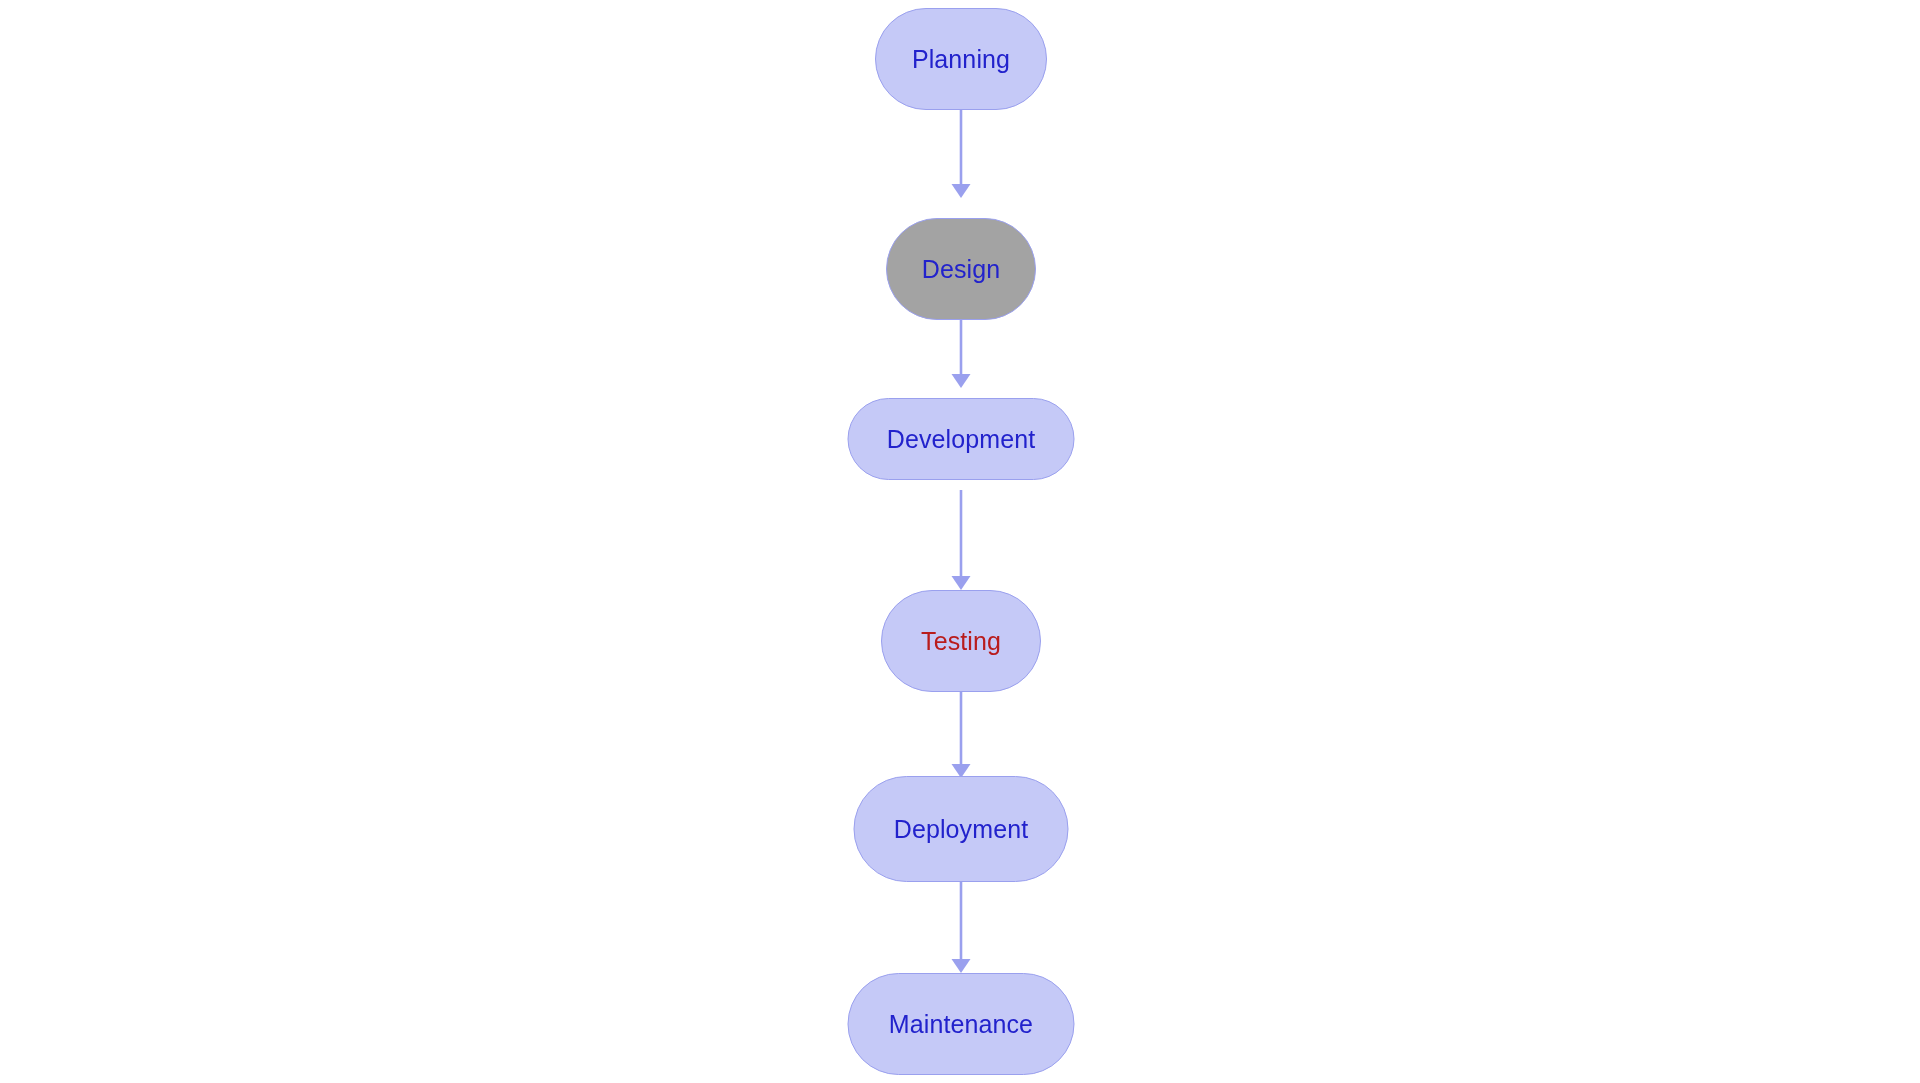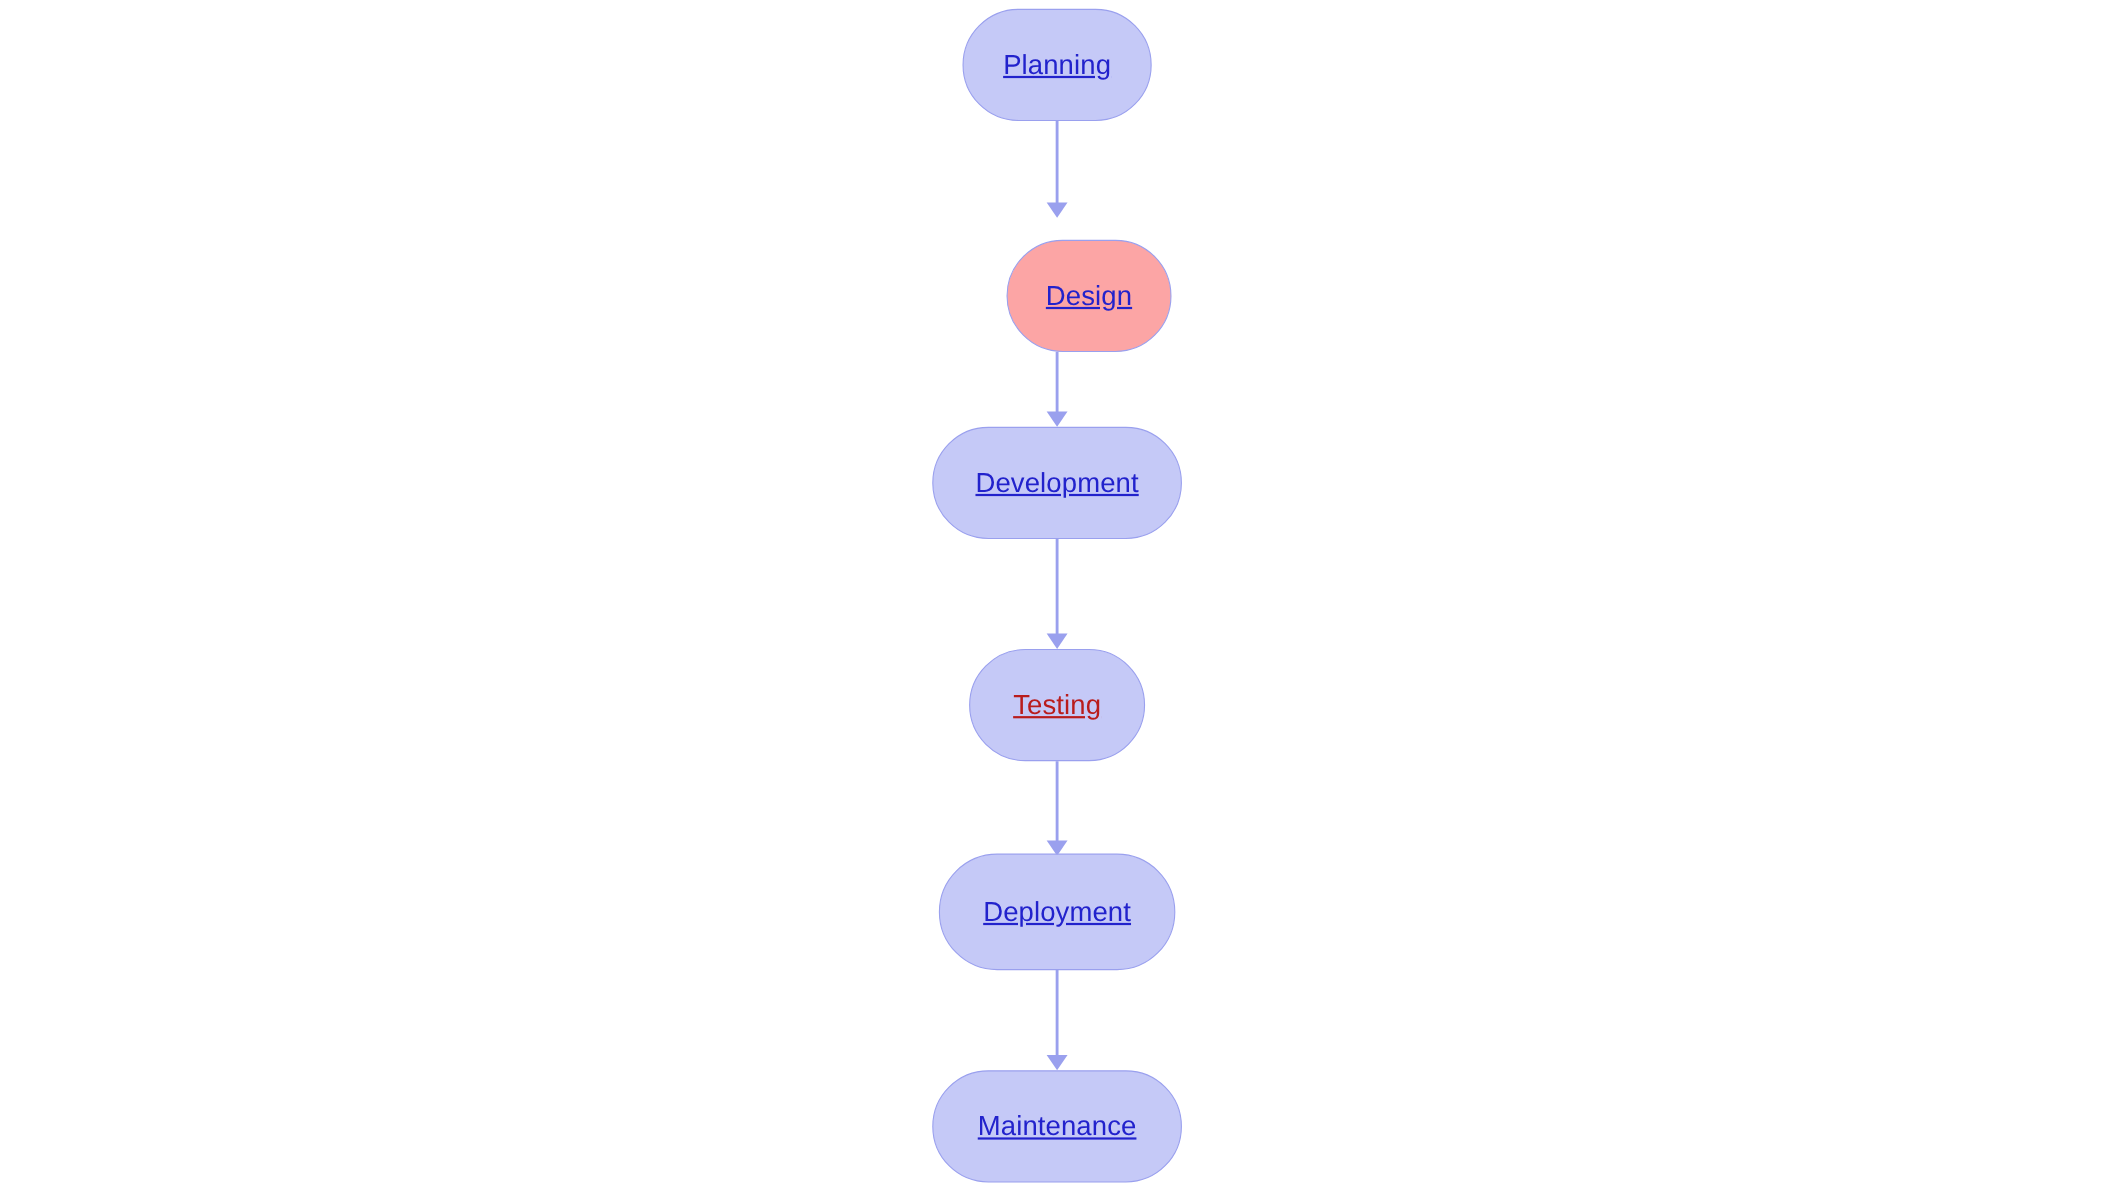--- a/index.html
+++ b/index.html
@@ -45,21 +45,20 @@
     transform: translate(-50%, -50%);
   }
   .flow-node-label {
     color: #2222cc;
     font-family: "Liberation Sans", sans-serif;
     font-size: 25px;
     font-weight: 400;
     line-height: 1;
     letter-spacing: 0.1px;
     white-space: nowrap;
-    text-decoration: underline;
   }
 </style>
 </head>
 <body>
 
 <div id="flow-canvas" style="background: rgb(255, 255, 255);">
 
   <svg id="connector-layer" width="1920" height="1083" viewBox="0 0 1920 1083" xmlns="http://www.w3.org/2000/svg">
     <g id="edges-group">
         <g>
@@ -82,24 +81,24 @@
           <line x1="961" y1="880" x2="961" y2="960" stroke="#9aa0ee" stroke-width="2.6"></line>
           <polygon points="951.5,959 970.5,959 961,973" fill="#9aa0ee"></polygon>
         </g>
       </g>
   </svg>
 
   <div id="nodes-layer">
       <div class="flow-node" style="left: 961px; top: 59px; width: 172px; height: 102px; background: rgb(197, 201, 247); border-color: rgb(154, 160, 238);">
         <span class="flow-node-label" style="color: rgb(34, 34, 204);">Planning</span>
       </div>
-      <div class="flow-node" style="left: 990px; top: 269px; width: 150px; height: 102px; background: #fca5a5; border-color: rgb(154, 160, 238);">
+      <div class="flow-node" style="left: 961px; top: 269px; width: 150px; height: 102px; background: #a3a3a3; border-color: rgb(154, 160, 238);">
         <span class="flow-node-label" style="color: rgb(34, 34, 204);">Design</span>
       </div>
-      <div class="flow-node" style="left: 961px; top: 439px; width: 227px; height: 102px; background: rgb(197, 201, 247); border-color: rgb(154, 160, 238);">
+      <div class="flow-node" style="left: 961px; top: 439px; width: 227px; height: 82px; background: rgb(197, 201, 247); border-color: rgb(154, 160, 238);">
         <span class="flow-node-label" style="color: rgb(34, 34, 204);">Development</span>
       </div>
       <div class="flow-node" style="left: 961px; top: 641px; width: 160px; height: 102px; background: rgb(197, 201, 247); border-color: rgb(154, 160, 238);">
         <span class="flow-node-label" style="color: #b91c1c;">Testing</span>
       </div>
       <div class="flow-node" style="left: 961px; top: 829px; width: 215px; height: 106px; background: rgb(197, 201, 247); border-color: rgb(154, 160, 238);">
         <span class="flow-node-label" style="color: rgb(34, 34, 204);">Deployment</span>
       </div>
       <div class="flow-node" style="left: 961px; top: 1024px; width: 227px; height: 102px; background: rgb(197, 201, 247); border-color: rgb(154, 160, 238);">
         <span class="flow-node-label" style="color: rgb(34, 34, 204); text-align: right;">Maintenance</span>

